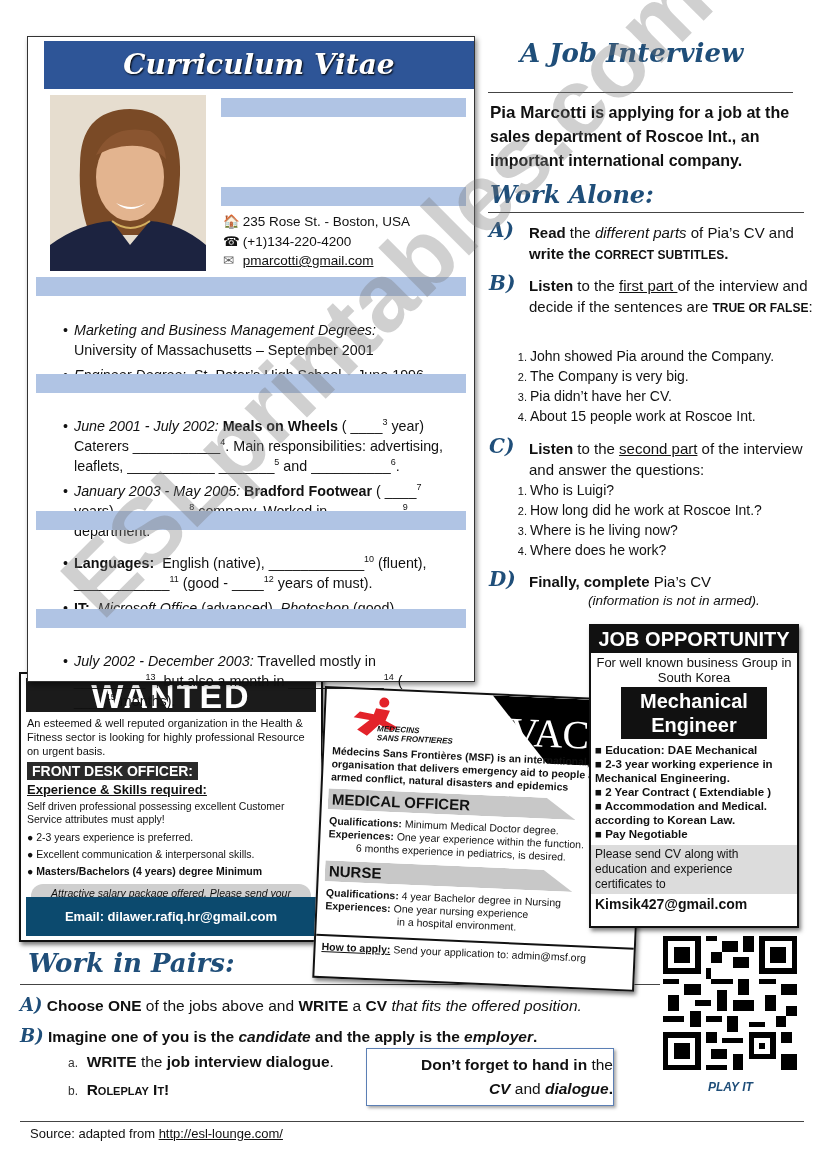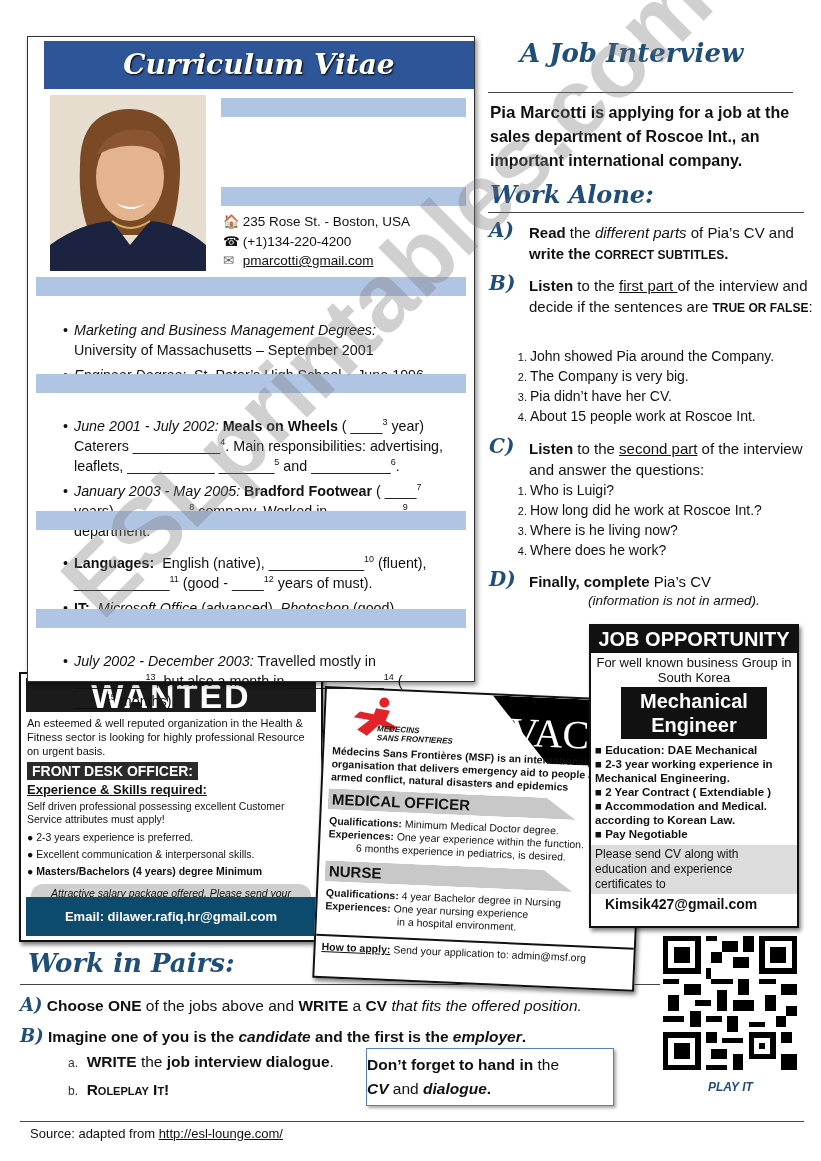--- a/index.html
+++ b/index.html
@@ -180,40 +180,40 @@
       <div>Engineer</div>
   </div>
   <div style="font-size:11.5px;font-weight:bold;line-height:14px;margin:4px 4px;">
     <div>■ <span>Education:  DAE Mechanical</span></div>
     <div>■ <span>2-3 year working experience in Mechanical Engineering.</span></div>
     <div>■ <span>2 Year Contract ( Extendiable )</span></div>
     <div>■ <span>Accommodation and Medical. according to Korean Law.</span></div>
     <div>■ <span>Pay Negotiable</span></div>
   </div>
   <div style="background:#dcdcdc;font-size:12px;line-height:15px;padding:2px 4px;">Please send CV along with education and experience certificates to</div>
-  <div style="font-size:14px;font-weight:bold;padding:2px 14px;">Kimsik427@gmail.com</div>
+  <div style="font-size:14px;font-weight:bold;padding:2px 4px;">Kimsik427@gmail.com</div>
 </div>
 
 <div class="abs script" style="left:28px;top:948px;font-size:26px;z-index:6;">Work in Pairs:</div>
 <hr class="rule abs" style="left:20px;top:984px;width:640px;">
 <div class="abs" style="left:20px;top:994px;font-size:15.5px;">
   <span class="script" style="font-size:18px;">A)</span>
   <b>Choose ONE</b><span> of the jobs above and </span><b>WRITE</b><span> a </span><b>CV</b><i> that fits the offered position.</i>
 </div>
 <div class="abs" style="left:20px;top:1025px;font-size:15.5px;font-weight:bold;">
   <span class="script" style="font-size:18px;">B)</span>
-  <span>Imagine one of you is the </span><i>candidate</i><span> and the first is the </span><i>employer</i><span>.</span>
+  <span>Imagine one of you is the </span><i>candidate</i><span> and the apply is the </span><i>employer</i><span>.</span>
 </div>
 <div class="abs" style="left:68px;top:1053px;font-size:15.5px;">
   <span style="font-size:12px;color:#333;">a.</span>&nbsp; <b>WRITE</b><span> the </span><b>job interview dialogue</b><span>.</span>
 </div>
 <div class="abs" style="left:68px;top:1081px;font-size:15.5px;">
   <span style="font-size:12px;color:#333;">b.</span>&nbsp; <b style="font-variant:small-caps;">Roleplay It!</b>
 </div>
-<div class="abs" style="left:366px;top:1048px;width:248px;height:58px;border:1.5px solid #5b7fb5;box-shadow:2px 2px 3px rgba(0,0,0,.35);text-align:left;font-size:15.5px;line-height:24px;padding-top:4px;box-sizing:border-box;">
+<div class="abs" style="left:366px;top:1048px;width:248px;height:58px;border:1.5px solid #5b7fb5;box-shadow:2px 2px 3px rgba(0,0,0,.35);text-align:right;font-size:15.5px;line-height:24px;padding-top:4px;box-sizing:border-box;">
   <div><b>Don’t forget to hand in</b><span> the</span></div>
   <div><b><i>CV</i></b><span> and </span><b><i>dialogue</i></b><b>.</b></div>
 </div>
 
 <div class="abs" style="left:663px;top:936px;width:134px;height:134px;">
   <svg width="134" height="134" viewBox="0 0 25 25" shape-rendering="crispEdges">
     <rect width="25" height="25" fill="#fff"></rect>
     <g fill="#000">
       <rect x="0" y="0" width="7" height="7"></rect>
         <rect x="1" y="1" width="5" height="5" fill="#fff"></rect>

